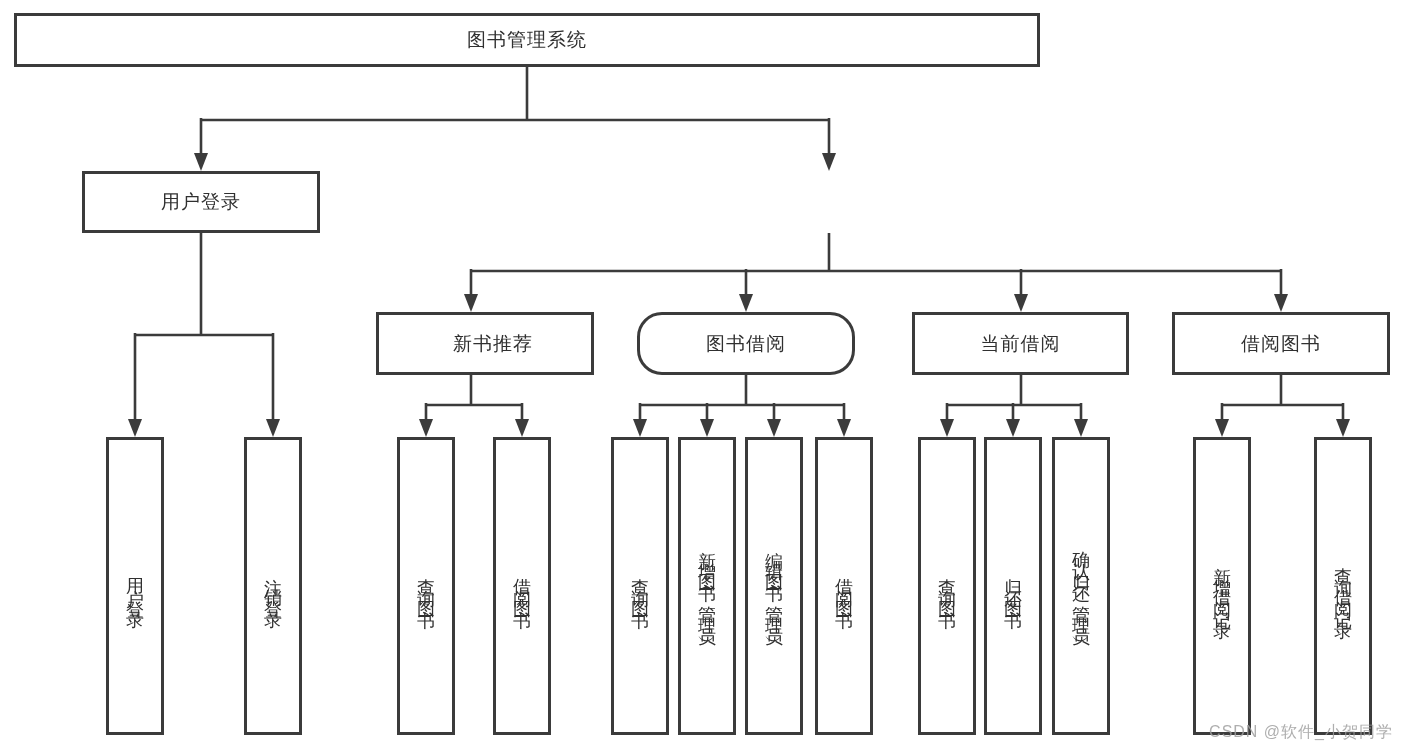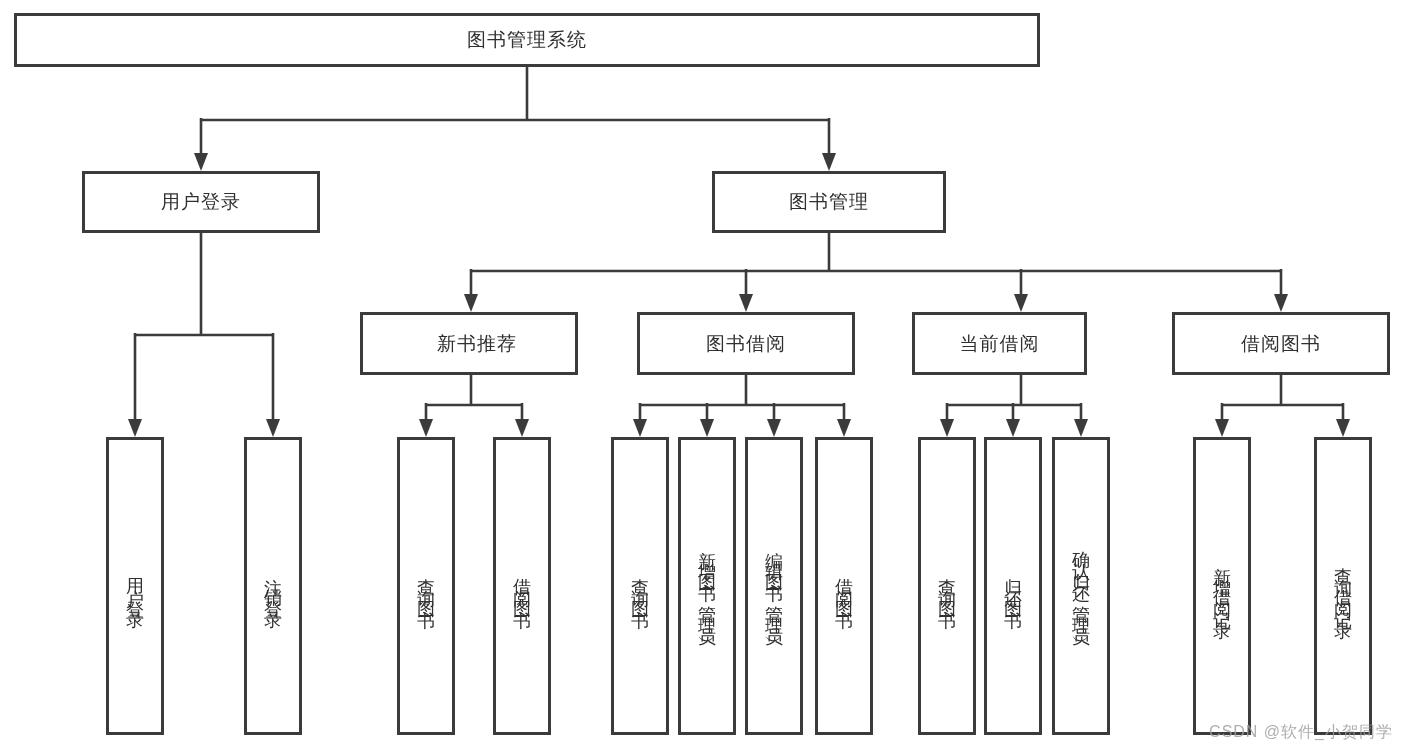--- a/index.html
+++ b/index.html
@@ -135,31 +135,28 @@
     </g>
   </svg>
 
   <div class="box" style="left:14px; top:13px; width:1026px; height:54px;justify-content:center;">
     <span>图书管理系统</span>
   </div>
 
   <div class="box" style="left:82px; top:171px; width:238px; height:62px;">
     <span>用户登录</span>
   </div>
-  <div class="box" style="left:712px; top:171px; width:234px; height:62px;">
-    <span>图书管理</span>
-  </div>
-
-  <div class="box" style="left:360px; top:312px; width:218px; height:63px;padding-left:16px;">
+
+  <div class="box" style="left:376px; top:312px; width:218px; height:63px;padding-left:16px;">
     <span>新书推荐</span>
   </div>
-  <div class="box" style="left:637px; top:312px; width:218px; height:63px;">
+  <div class="box" style="left:637px; top:312px; width:218px; height:63px;border-radius:25px;">
     <span>图书借阅</span>
   </div>
-  <div class="box" style="left:912px; top:312px; width:175px; height:63px;">
+  <div class="box" style="left:912px; top:312px; width:217px; height:63px;">
     <span>当前借阅</span>
   </div>
   <div class="box" style="left:1172px; top:312px; width:218px; height:63px;">
     <span>借阅图书</span>
   </div>
 
   <div class="vbox" style="left:106px;">
     <span class="vtext">用户登录</span>
   </div>
   <div class="vbox" style="left:244px;">

